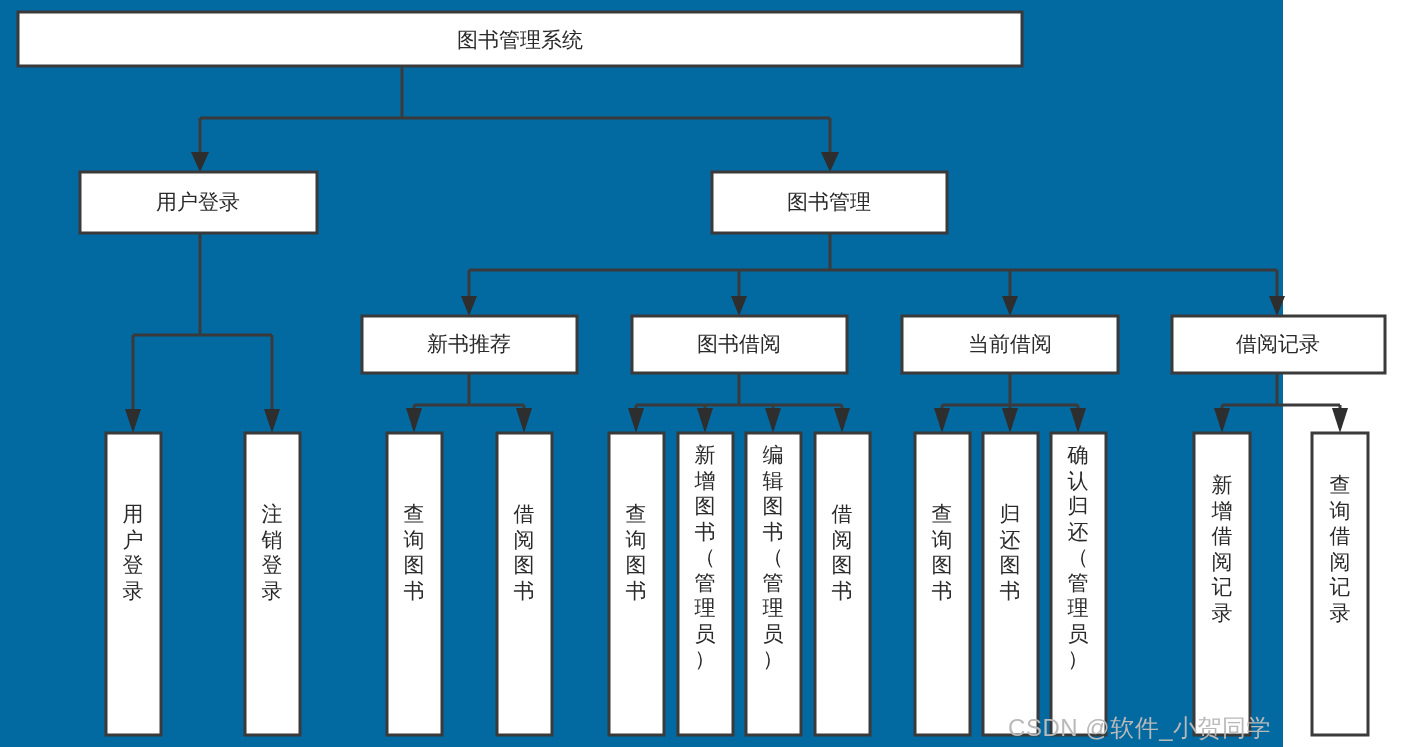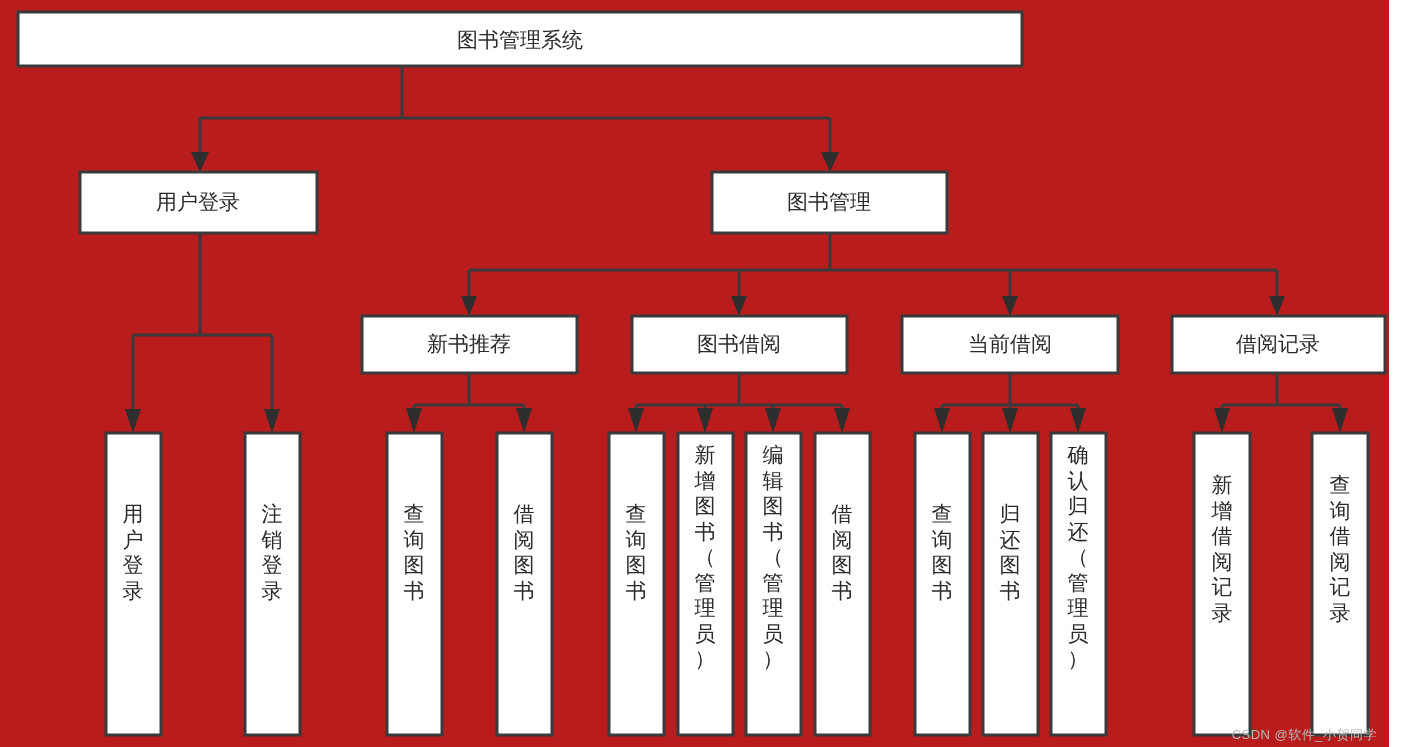--- a/index.html
+++ b/index.html
@@ -8,23 +8,23 @@
     background: #ffffff;
   }
   body {
     width: 1405px;
     height: 747px;
     font-family: "Liberation Sans", "DejaVu Sans", sans-serif;
     overflow: hidden;
   }
   #diagram-root {
     position: relative;
-    width: 1389px;
+    width: 1283px;
     height: 747px;
-    background: #b91c1c;
+    background: #0369a1;
   }
   svg#diagram-svg {
     position: absolute;
     top: 0;
     left: 0;
     width: 1405px;
     height: 747px;
     display: block;
   }
   .node-box {
@@ -53,21 +53,21 @@
     font-family: "Liberation Sans", "DejaVu Sans", sans-serif;
     font-size: 21px;
     fill: #2a2a2a;
     text-anchor: middle;
   }
   .watermark {
     position: absolute;
     right: 12px;
     bottom: 3px;
     font-family: "Liberation Sans", "DejaVu Sans", sans-serif;
-    font-size: 13px;
+    font-size: 24px;
     color: #b9b9b9;
     white-space: nowrap;
     letter-spacing: 0.5px;
     text-align: right;
   }
 </style>
 </head>
 <body>
 
 <div id="diagram-root">

